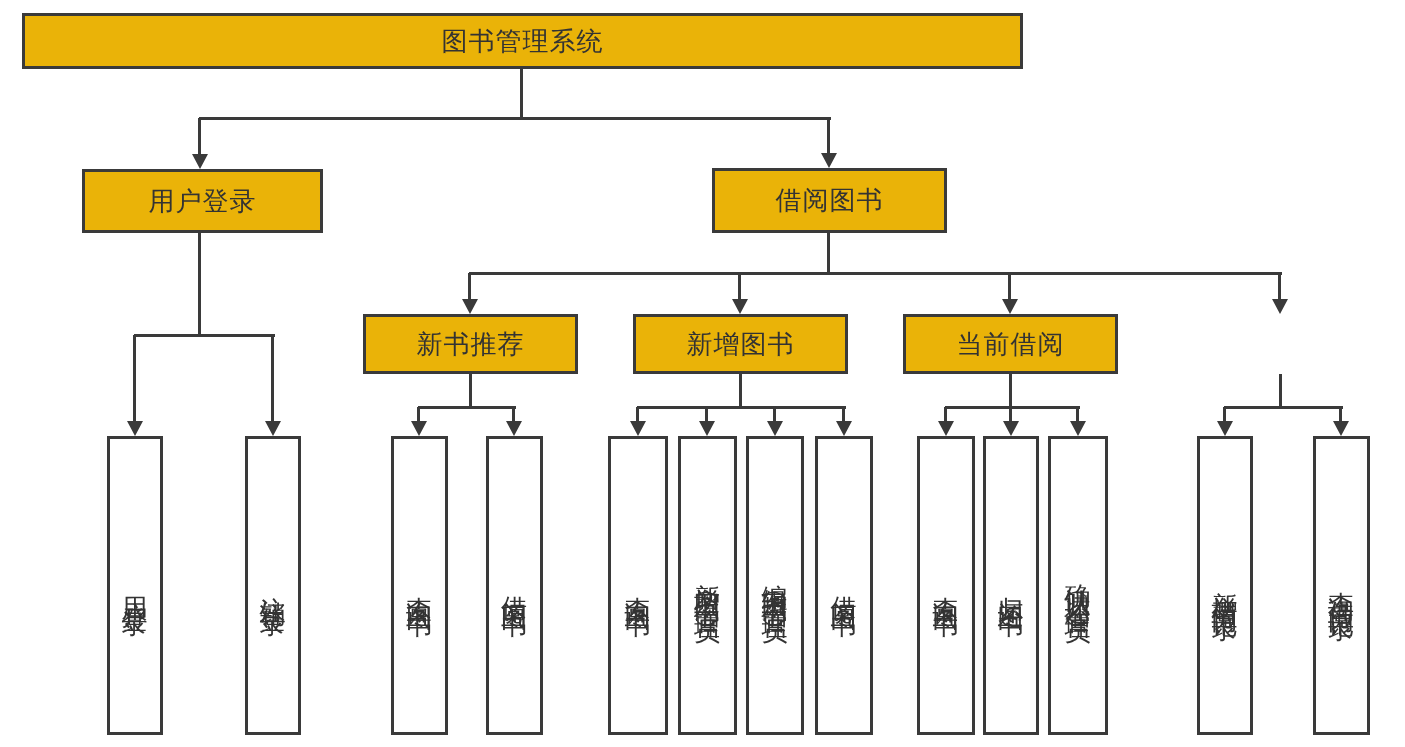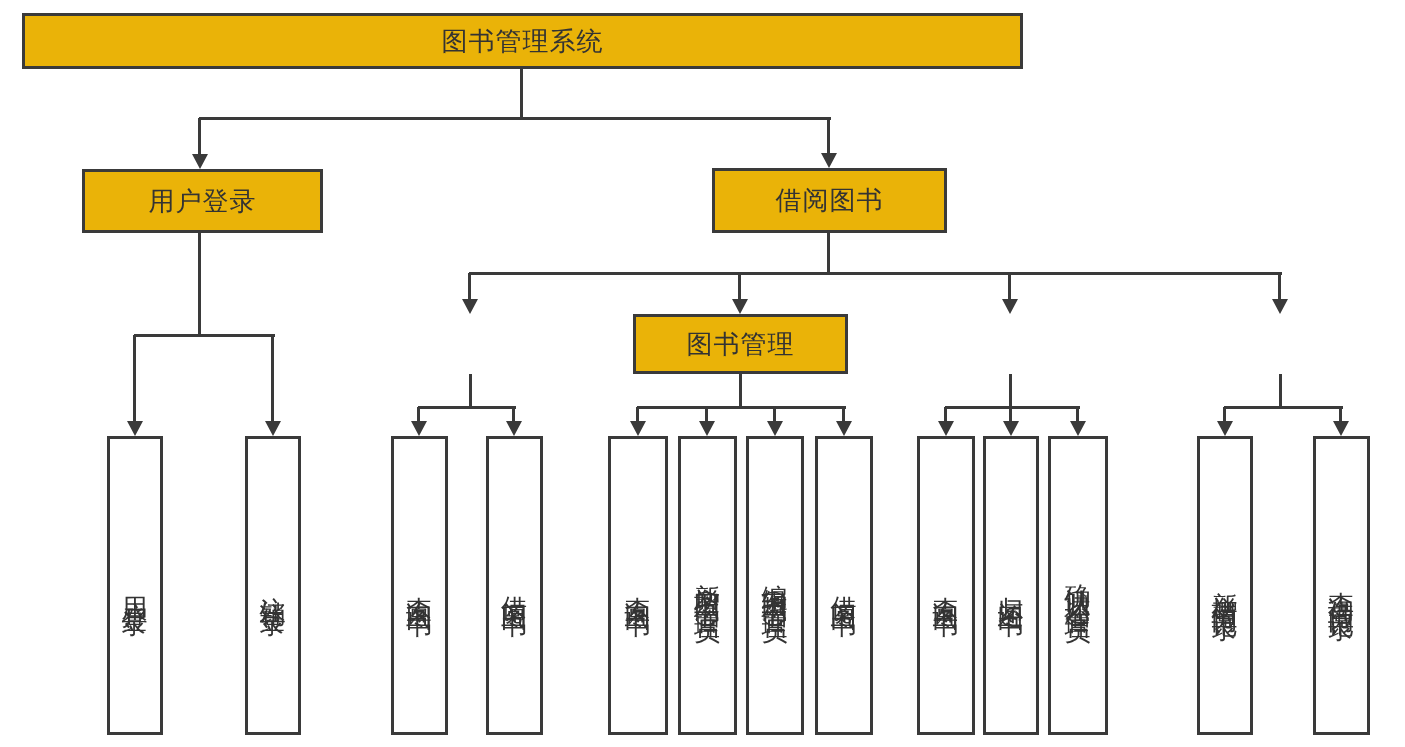--- a/index.html
+++ b/index.html
@@ -69,21 +69,23 @@
   <div class="arrow" style="left:127px;top:335px;height:101px;"></div>
   <div class="arrow" style="left:265px;top:335px;height:101px;"></div>
 
   <div class="vline" style="left:827px;top:233px;height:42px;"></div>
   <div class="hline" style="left:469px;top:272px;width:813px;"></div>
   <div class="arrow" style="left:462px;top:273px;height:41px;"></div>
   <div class="arrow" style="left:732px;top:273px;height:41px;"></div>
   <div class="arrow" style="left:1002px;top:273px;height:41px;"></div>
   <div class="arrow" style="left:1272px;top:273px;height:41px;"></div>
 
-  <div class="node" style="left:633px;top:314px;width:215px;height:60px;">图书管理</div>
+  <div class="node" style="left:363px;top:314px;width:215px;height:60px;">新书推荐</div>
+  <div class="node" style="left:633px;top:314px;width:215px;height:60px;">新增图书</div>
+  <div class="node" style="left:903px;top:314px;width:215px;height:60px;">当前借阅</div>
 
   <div class="vline" style="left:469px;top:374px;height:35px;"></div>
   <div class="vline" style="left:739px;top:374px;height:35px;"></div>
   <div class="vline" style="left:1009px;top:374px;height:35px;"></div>
   <div class="vline" style="left:1279px;top:374px;height:35px;"></div>
 
   <div class="hline" style="left:418px;top:406px;width:98px;"></div>
   <div class="hline" style="left:637px;top:406px;width:209px;"></div>
   <div class="hline" style="left:945px;top:406px;width:135px;"></div>
   <div class="hline" style="left:1224px;top:406px;width:119px;"></div>

